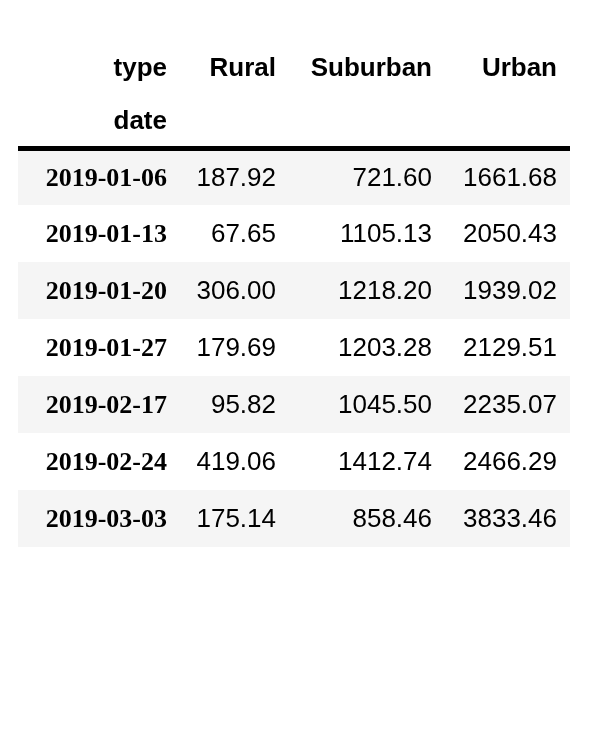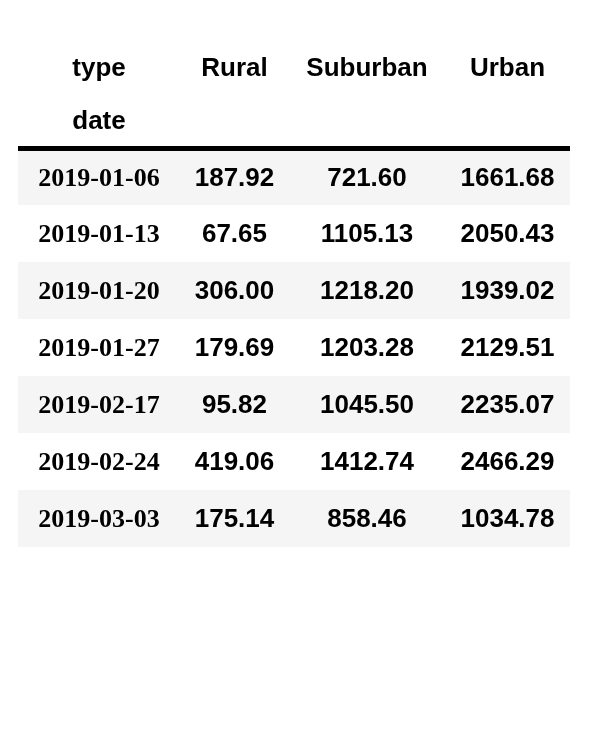--- a/index.html
+++ b/index.html
@@ -19,36 +19,36 @@
   table.dataframe {
     border-collapse: collapse;
     table-layout: fixed;
     width: 552px;
     font-size: 26px;
     line-height: 1.15;
     border: none;
   }
   .dataframe th, .dataframe td {
     padding: 0 13px;
-    text-align: center;
+    text-align: right;
     vertical-align: middle;
     border: none;
     overflow: hidden;
     white-space: nowrap;
   }
   .dataframe thead th { font-weight: bold; }
   .dataframe thead tr.columns-row { height: 56px; }
   .dataframe thead tr.index-row { height: 52px; }
   .dataframe thead tr.index-row th {
     border-bottom: 5px solid var(--header_border, #000000);
   }
   .dataframe tbody tr { height: 57px; }
   .dataframe tbody tr:nth-child(odd) { background: var(--stripe, #f5f5f5); }
   .dataframe tbody th { font-weight: bold; font-family: Liberation Serif, serif; }
-  .dataframe tbody td { font-weight: bold; }
+  .dataframe tbody td { font-weight: normal; }
   col.c0 { width: 162px; }
   col.c1 { width: 109px; }
   col.c2 { width: 156px; }
   col.c3 { width: 125px; }
 </style>
 </head>
 <body>
 
 <div class="output-area">
   <table class="dataframe">
@@ -106,17 +106,17 @@
       <tr>
         <th>2019-02-24</th>
         <td>419.06</td>
         <td>1412.74</td>
         <td>2466.29</td>
       </tr>
       <tr>
         <th>2019-03-03</th>
         <td>175.14</td>
         <td>858.46</td>
-        <td>1034.78</td>
+        <td>3833.46</td>
       </tr>
     </tbody>
   </table>
 </div>
 
 </body></html>

